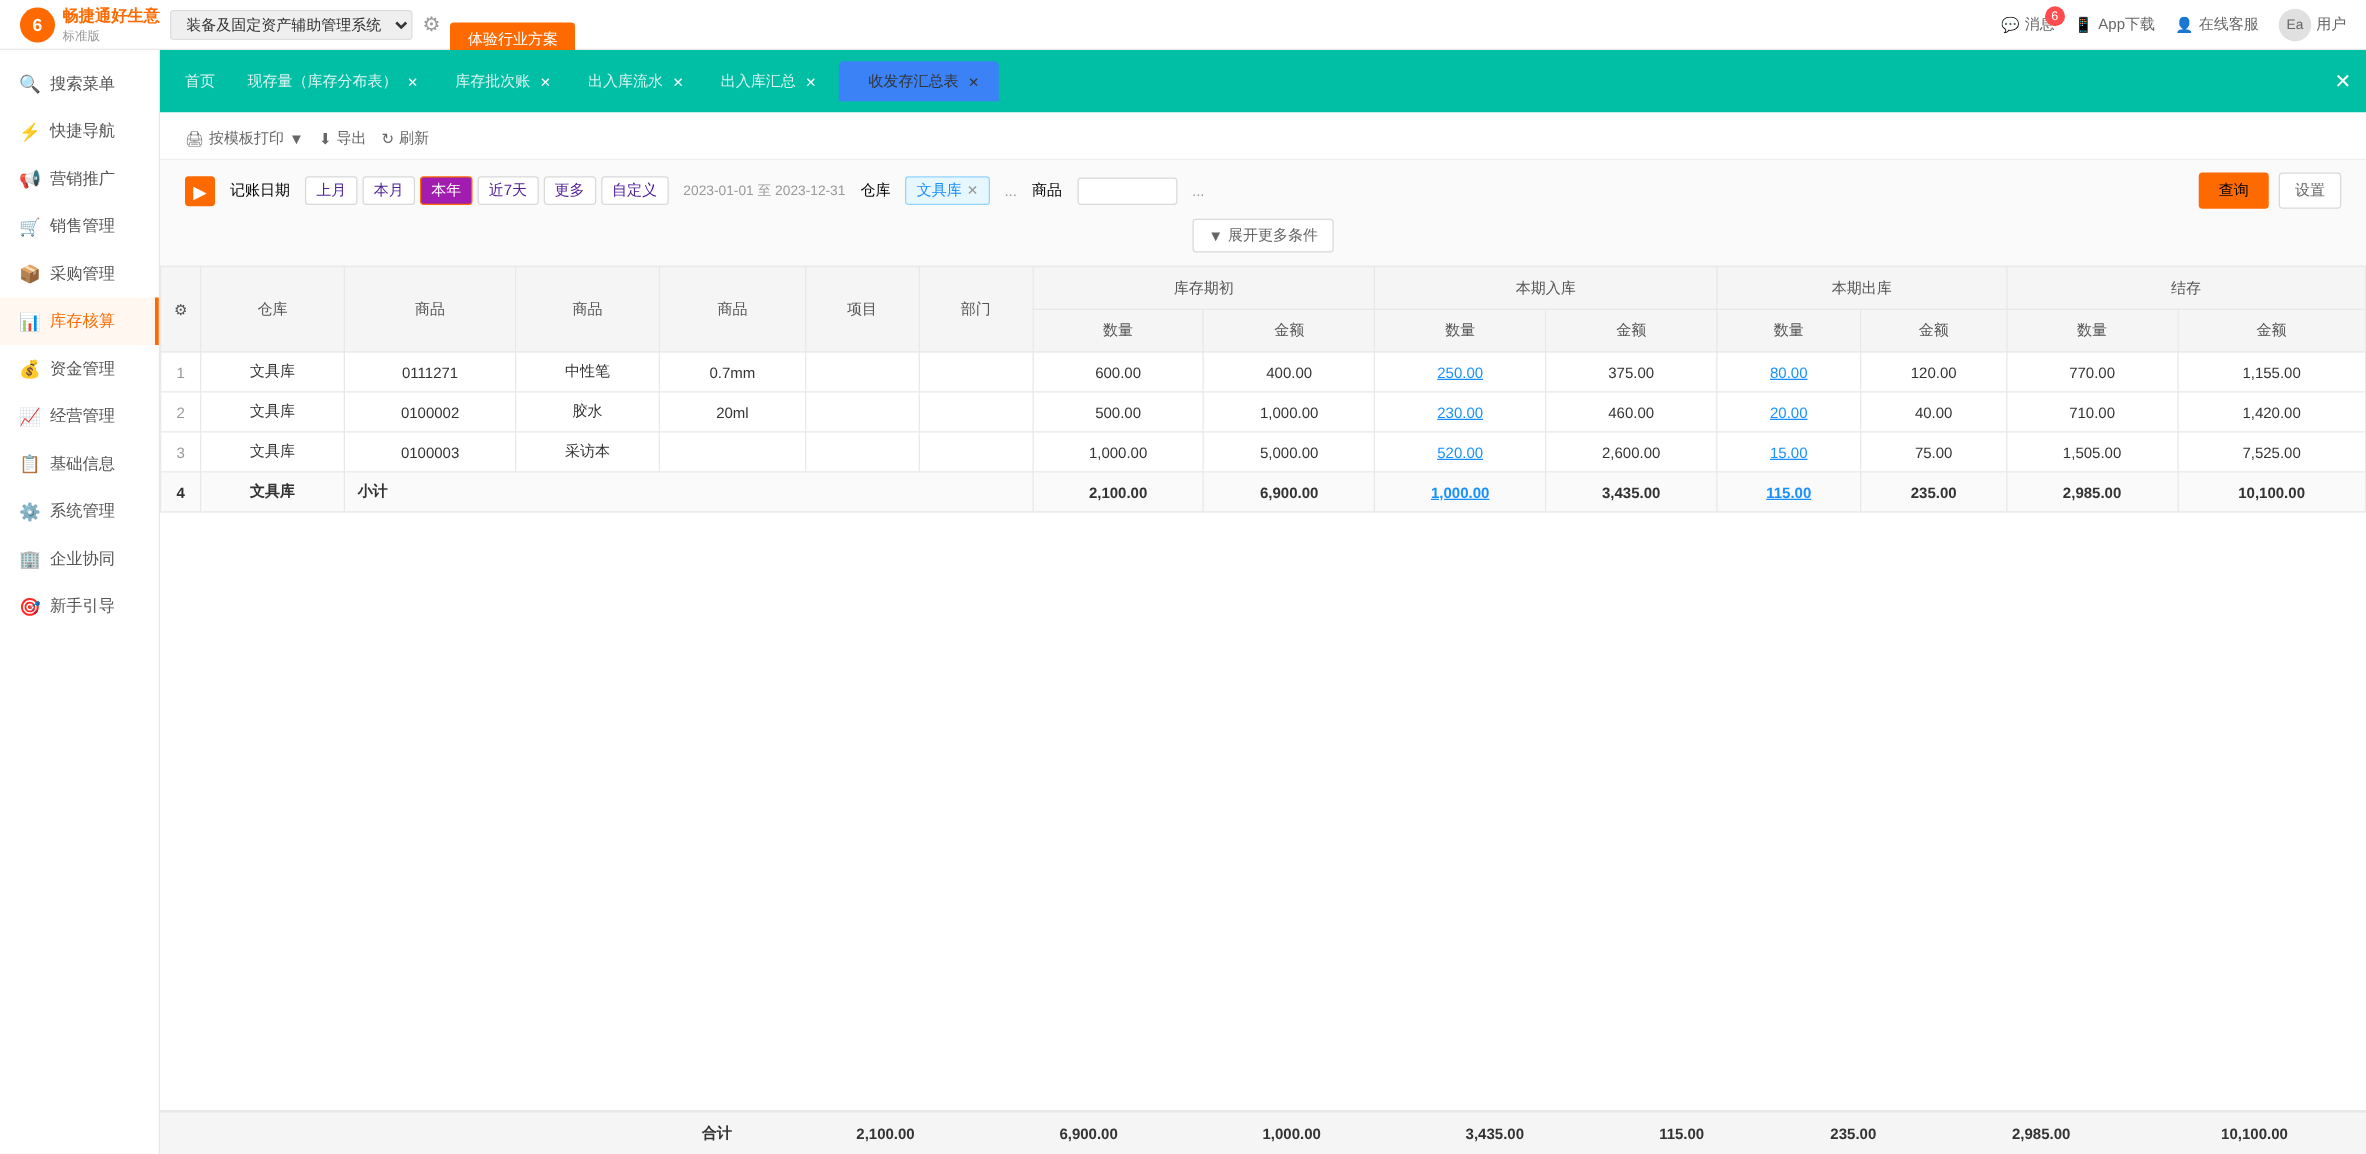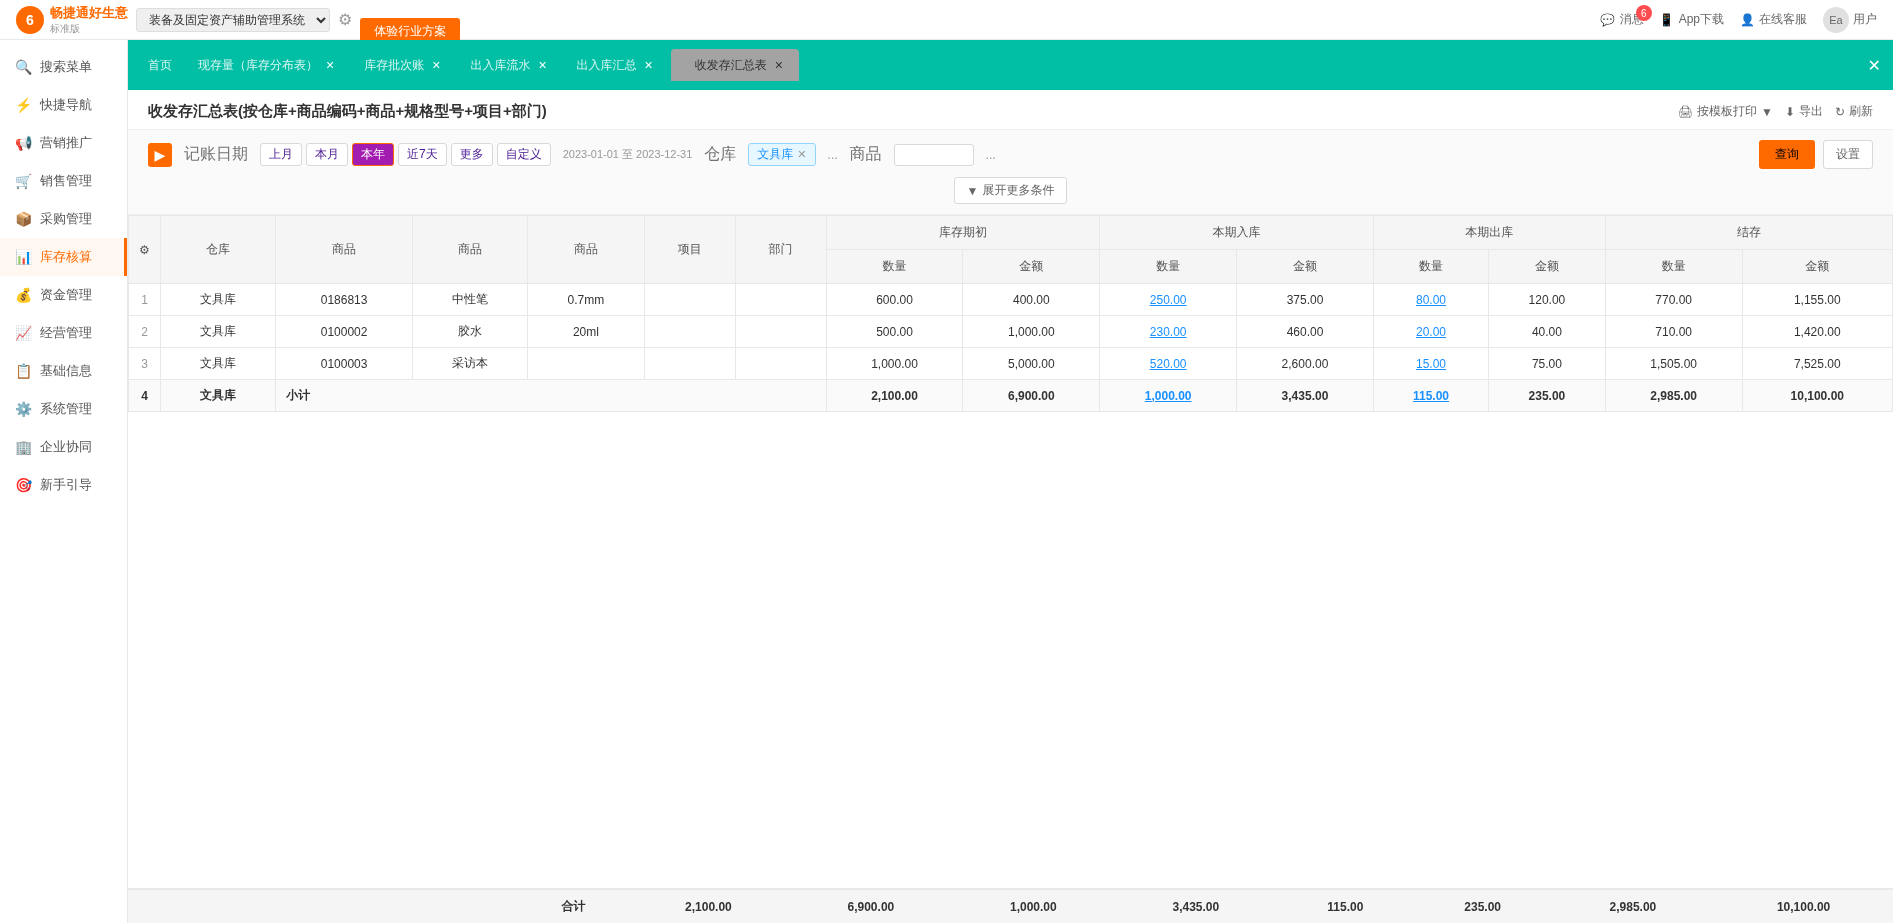--- a/index.html
+++ b/index.html
@@ -27,29 +27,29 @@
     .sidebar-item { display: flex; align-items: center; gap: 8px; padding: 10px 16px; cursor: pointer; color: #555; font-size: 13px; }
     .sidebar-item.active { background: #fff7f0; color: #ff6a00; border-right: 3px solid #ff6a00; }
     .sidebar-icon { width: 16px; height: 16px; display: flex; align-items: center; justify-content: center; font-size: 14px; }
 
     
     .content-area { flex: 1; display: flex; flex-direction: column; overflow: hidden; }
 
     
     .tab-bar { height: 50px; background: #00bfa5; display: flex; align-items: center; padding: 0 8px; gap: 2px; }
     .tab { display: flex; align-items: center; gap: 4px; padding: 6px 12px; border-radius: 4px 4px 0 0; cursor: pointer; color: rgba(255,255,255,0.85); font-size: 12px; height: 32px; }
-    .tab.active { background: #a3a3a3; color: #333; padding-left: 24px; }
+    .tab.active { background: #3b82f6; color: #333; padding-left: 24px; }
 
     
     .page-content { flex: 1; background: #fff; overflow-y: auto; padding: 0; }
     .page-header { padding: 12px 20px 8px; border-bottom: 1px solid #f0f0f0; display: flex; align-items: center; justify-content: space-between; }
     .page-title { font-size: 15px; font-weight: bold; color: #333; }
     .page-actions { display: flex; align-items: center; gap: 12px; }
     .action-btn { display: flex; align-items: center; gap: 4px; color: #666; font-size: 12px; cursor: pointer; }
-    .filter-label { color: #737373; font-size: 16px; white-space: nowrap; }
+    .filter-label { color: #000000; font-size: 12px; white-space: nowrap; }
     .date-btns { display: flex; gap: 4px; }
     .date-btn { padding: 2px 8px; border: 1px solid #d9d9d9; border-radius: 3px; cursor: pointer; font-size: 12px; color: #4c1d95; background: #fff; }
     .date-btn.active { background: #a21caf; color: white; border-color: #ff6a00; }
     .warehouse-tag { display: flex; align-items: center; gap: 4px; background: #e6f7ff; border: 1px solid #91d5ff; border-radius: 3px; padding: 2px 8px; font-size: 12px; color: #1890ff; }
     .warehouse-tag .remove { cursor: pointer; color: #999; font-size: 11px; }
     .filter-input { border: 1px solid #d9d9d9; border-radius: 3px; padding: 3px 8px; font-size: 12px; color: #333; width: 120px; }
     .expand-filter { color: #666; font-size: 12px; cursor: pointer; display: flex; align-items: center; gap: 4px; padding: 4px 12px; border: 1px solid #d9d9d9; border-radius: 3px; background: #fff; }
     .btn-query { background: #ff6a00; color: #000000; border: none; padding: 5px 16px; border-radius: 3px; cursor: pointer; font-size: 12px; }
     .btn-settings { background: #fff; color: #666; border: 1px solid #d9d9d9; padding: 5px 12px; border-radius: 3px; cursor: pointer; font-size: 12px; }
 
@@ -191,21 +191,20 @@
         <button class="close-btn" style="color:#333;">×</button>
       </div>
       <div style="margin-left:auto; display:flex; align-items:center;">
         <button class="close-btn" style="font-size:16px;">✕</button>
       </div>
     </div>
 
     <div class="page-content">
 
       <div class="page-header">
-        <div class="page-title">收发存汇总表(按仓库+商品编码+商品+规格型号+项目+部门)</div>
         <div class="page-actions">
           <div class="action-btn">
             <span>🖨</span>
             <span>按模板打印</span>
             <span>▼</span>
           </div>
           <div class="action-btn">
             <span>⬇</span>
             <span>导出</span>
           </div>
@@ -282,21 +281,21 @@
               <th>金额</th>
               <th>数量</th>
               <th>金额</th>
             </tr>
           </thead>
           <tbody>
 
             <tr>
               <td class="table-row-num">1</td>
               <td>文具库</td>
-              <td>0186813</td>
+              <td>0111271</td>
               <td>中性笔</td>
               <td>0.7mm</td>
               <td></td>
               <td></td>
               <td>600.00</td>
               <td>400.00</td>
               <td class="link">250.00</td>
               <td>375.00</td>
               <td class="link">80.00</td>
               <td>120.00</td>

